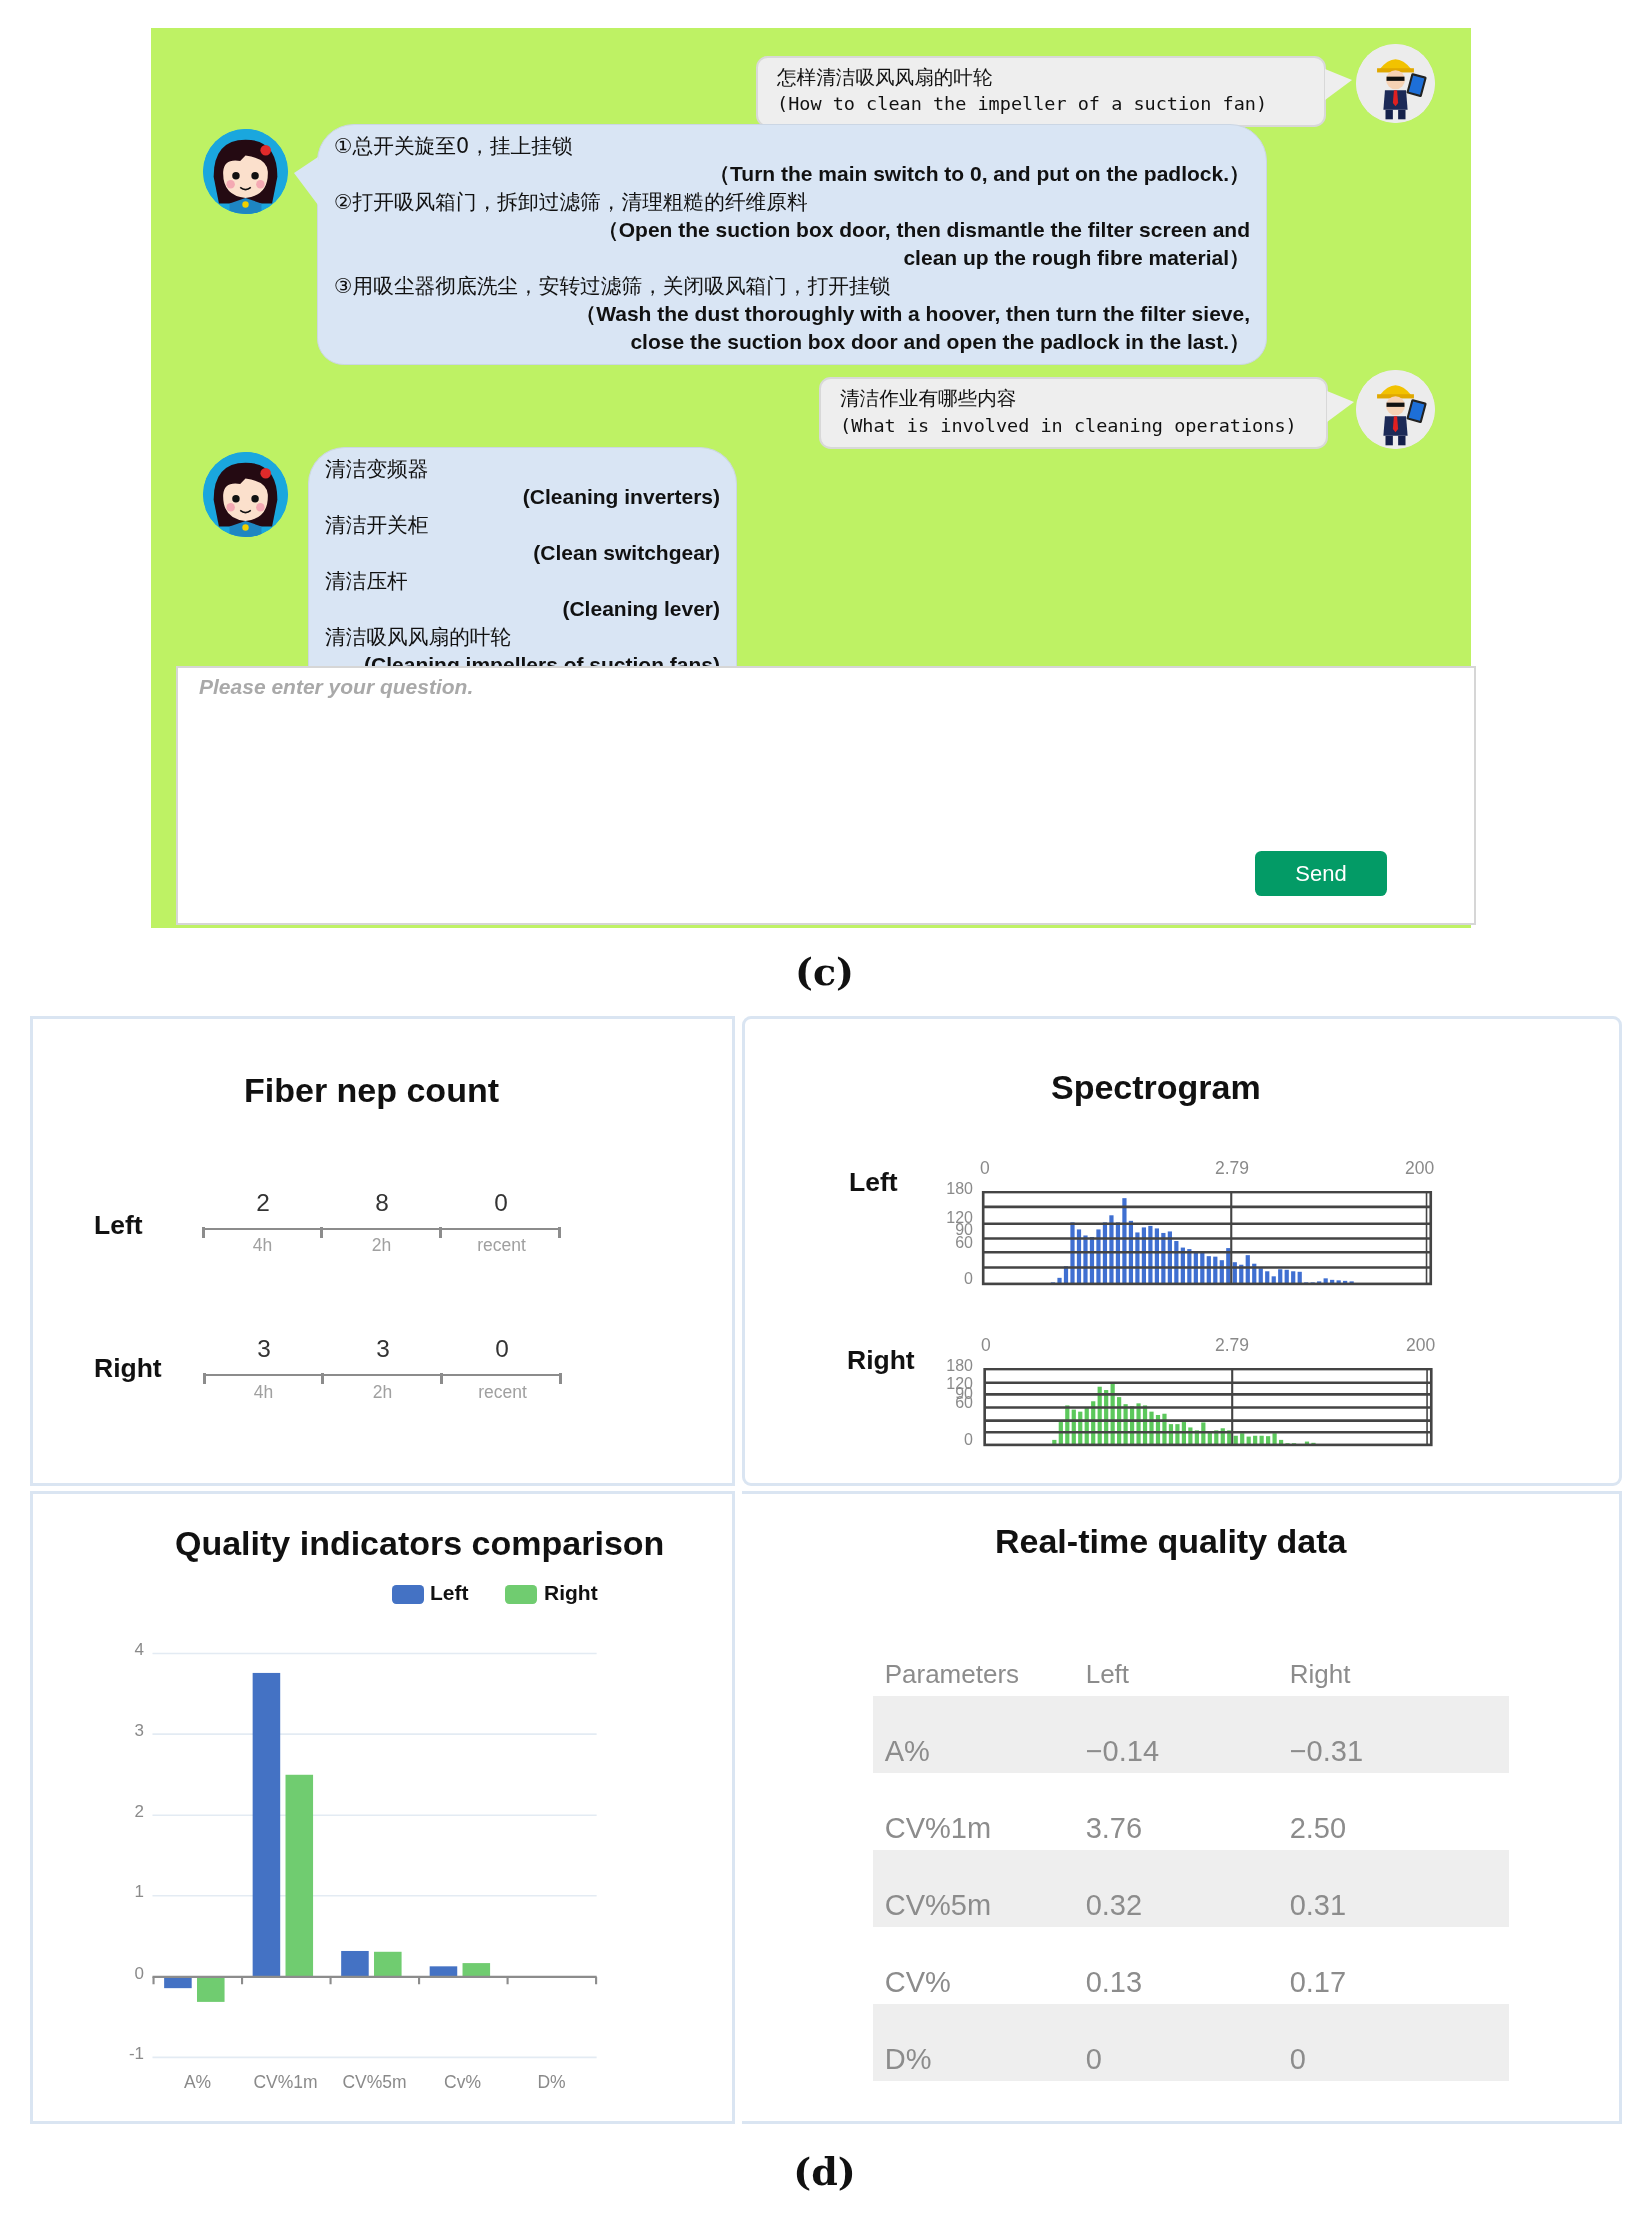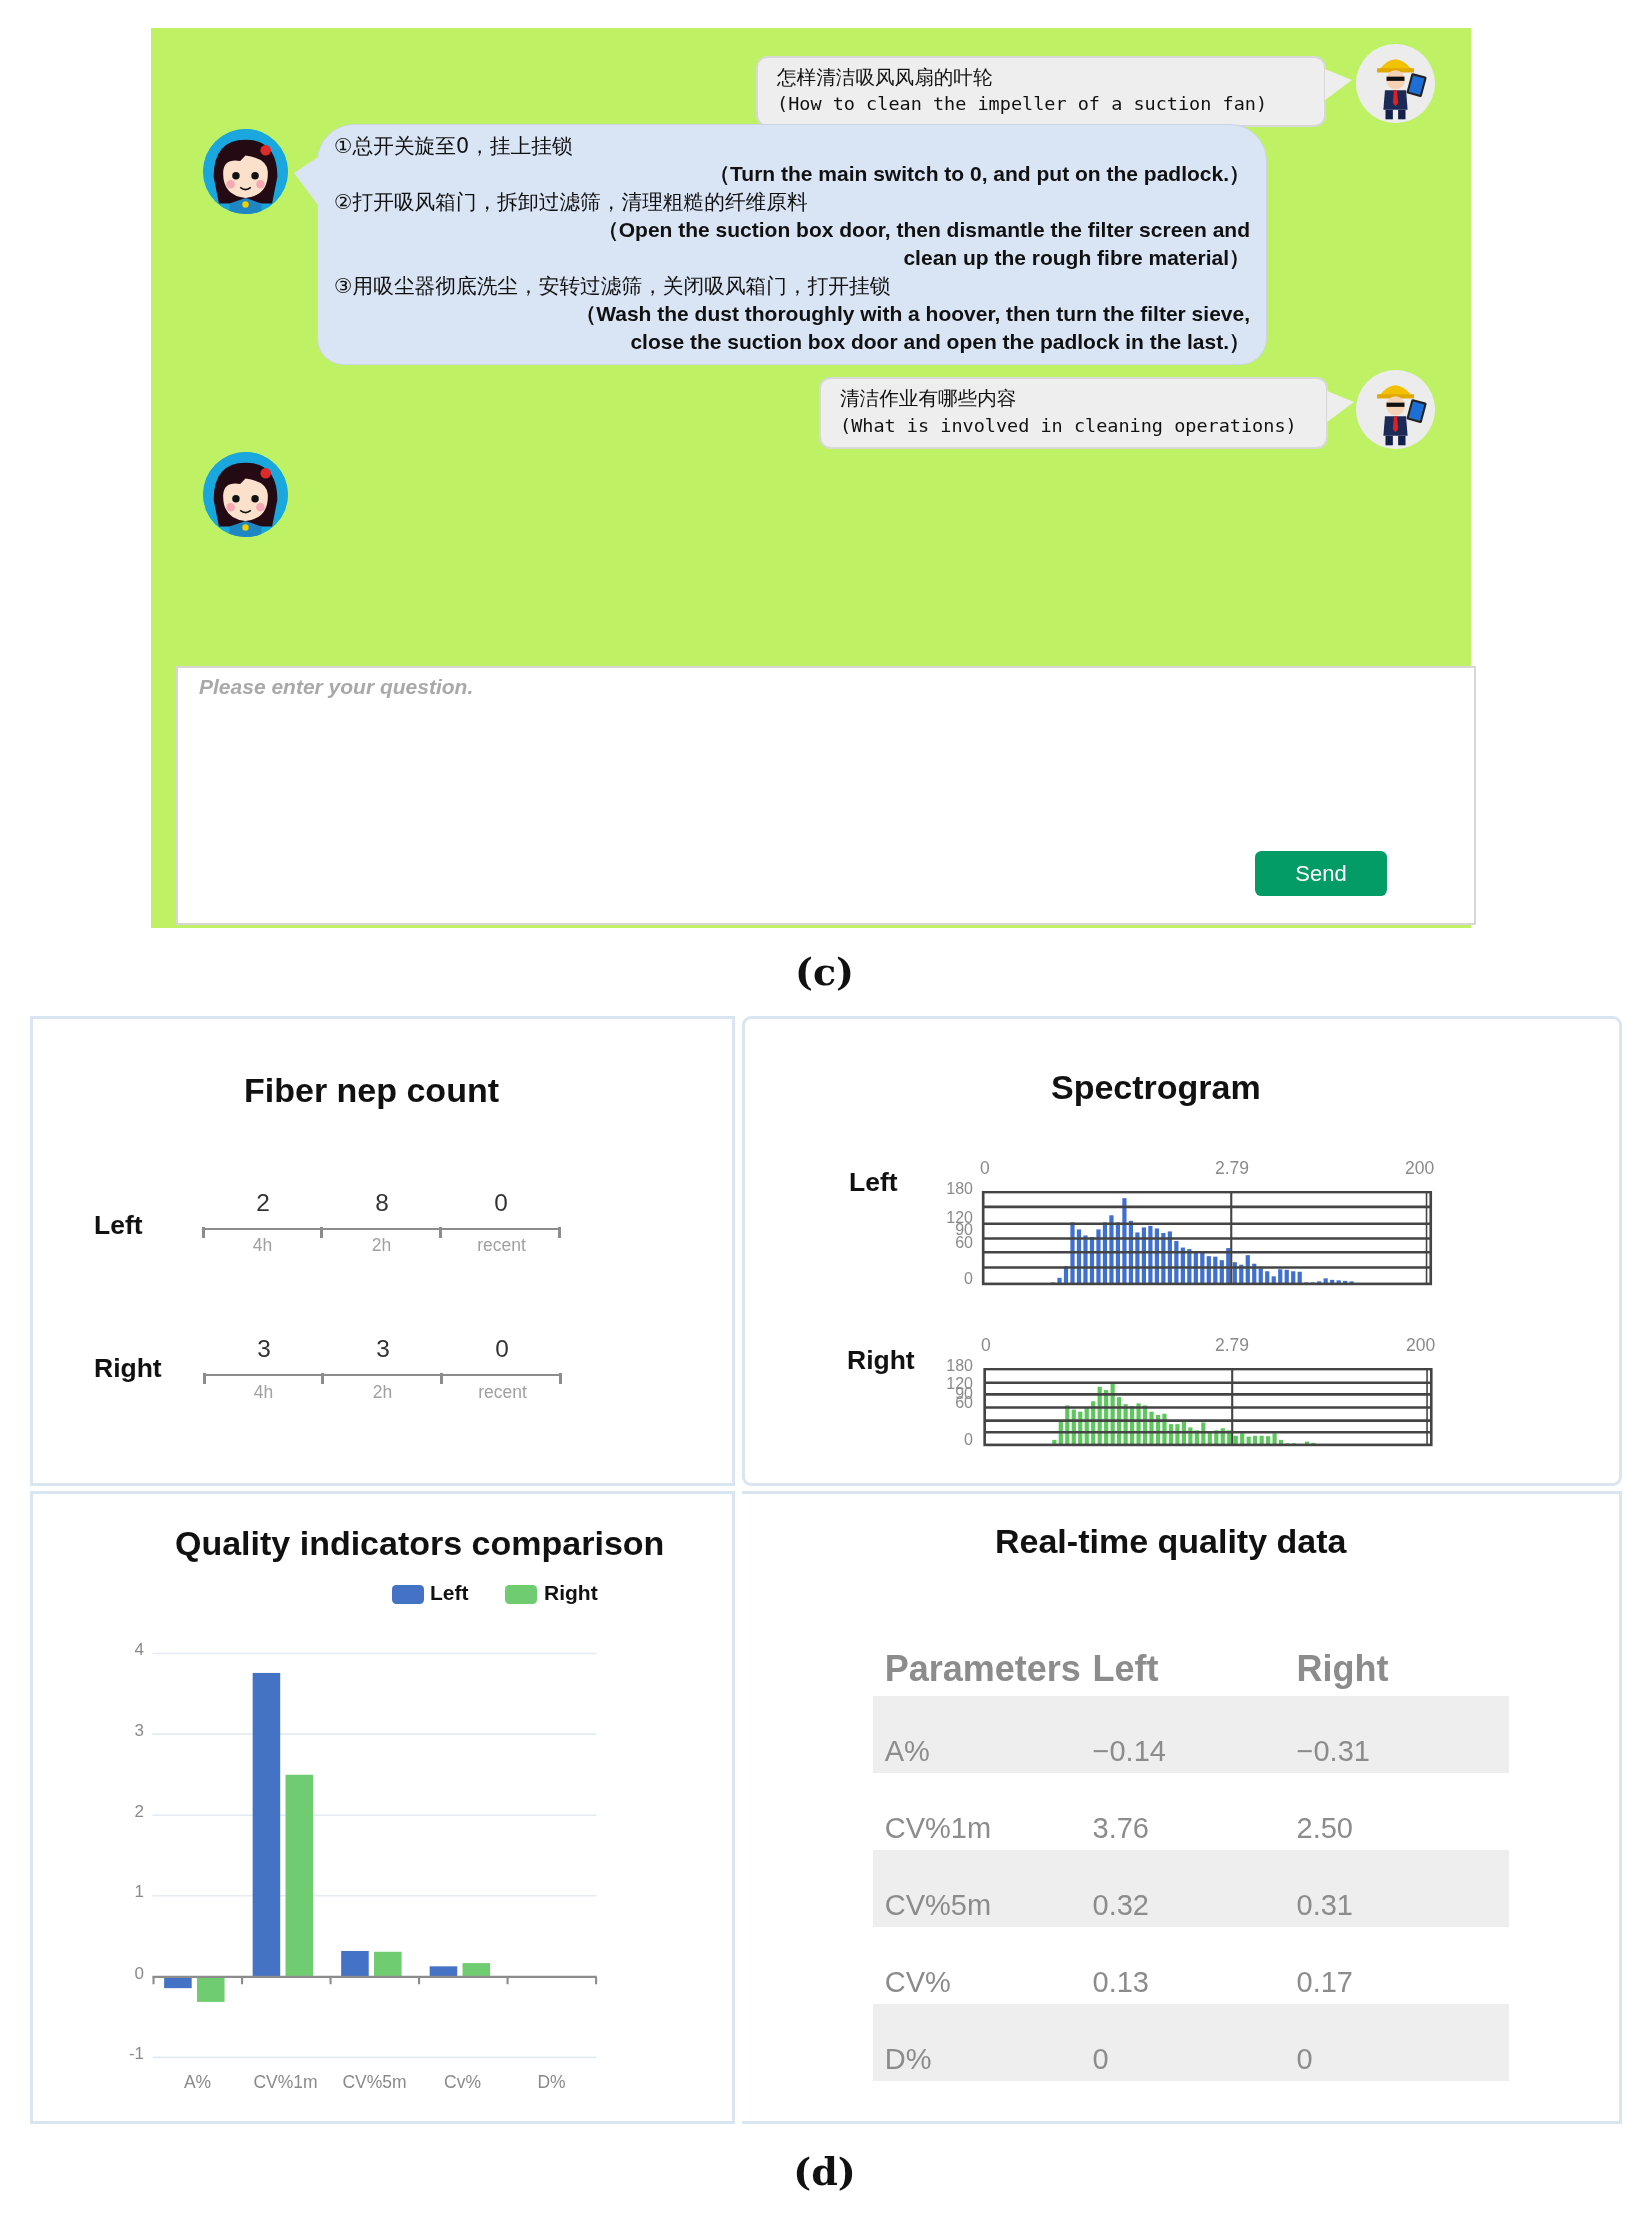--- a/index.html
+++ b/index.html
@@ -39,21 +39,21 @@
   .spec-axis-top { position: absolute; font-size: 17.5px; color: #8a8a8a; font-family: "Liberation Sans", sans-serif; }
   .spec-axis-left { position: absolute; font-size: 16px; color: #8a8a8a; font-family: "Liberation Sans", sans-serif; text-align: right; width: 32px; }
 
   .legend-swatch { position: absolute; width: 32px; height: 19px; border-radius: 4.2px; }
   .legend-label { position: absolute; font-family: "Liberation Sans", sans-serif; font-weight: bold; font-size: 21px; }
 
   .qi-ytick { position: absolute; font-size: 17px; color: #8a8a8a; width: 21px; text-align: right; font-family: "Liberation Sans", sans-serif; }
   .qi-xtick { position: absolute; font-size: 17.5px; color: #8a8a8a; width: 85px; text-align: center; font-family: "Liberation Sans", sans-serif; }
 
   .rt-table { position: absolute; left: 873px; top: 1638px; width: 636px; border-collapse: collapse; font-family: "Liberation Sans", sans-serif; color: #8c8c8c; }
-  .rt-table th { text-align: left; font-weight: bold; font-size: 36px; height: 58px; vertical-align: bottom; padding: 0 0 6.4px 11.7px; }
+  .rt-table th { text-align: left; font-weight: normal; font-size: 26px; height: 58px; vertical-align: bottom; padding: 0 0 6.4px 11.7px; }
   .rt-table td { font-size: 29px; height: 77px; vertical-align: bottom; padding: 0 0 5.3px 11.7px; }
   .rt-table tr.shaded td { background: #eeeeee; }
   .rt-table .c1 { width: 201px; } .rt-table .c2 { width: 204px; }
 </style>
 </head>
 <body>
 
 <div class="chat-panel">
 
   <div class="msg-user" style="left:605px; top:27.6px; width:570px;">
@@ -132,20 +132,30 @@
       <path d="M38 80 Q40 55 70 60 L80 50 Q120 55 122 80 Q124 125 80 130 Q36 125 38 80 Z" fill="#fbe0cc"></path>
       <circle cx="62" cy="88" r="7" fill="#111"></circle>
       <circle cx="98" cy="88" r="7" fill="#111"></circle>
       <circle cx="52" cy="104" r="8" fill="#f4a9b3"></circle>
       <circle cx="108" cy="104" r="8" fill="#f4a9b3"></circle>
       <path d="M70 110 Q80 118 90 110" stroke="#111" stroke-width="3" fill="none"></path>
       <circle cx="118" cy="40" r="10" fill="#e02a2a"></circle>
       <path d="M50 140 L80 130 L110 140 L110 160 L50 160 Z" fill="#1e86c2"></path>
       <circle cx="80" cy="142" r="6" fill="#f2d000"></circle>
     </svg>
+  </div>
+  <div class="msg-bot" style="left:157px; top:419px; width:429px; height:244px; overflow:hidden; border-bottom:none; border-radius:37px 37px 0 0;">
+    <div>清洁变频器</div>
+    <div class="bold">(Cleaning inverters)</div>
+    <div>清洁开关柜</div>
+    <div class="bold">(Clean switchgear)</div>
+    <div>清洁压杆</div>
+    <div class="bold">(Cleaning lever)</div>
+    <div>清洁吸风风扇的叶轮</div>
+    <div class="bold">(Cleaning impellers of suction fans)</div>
   </div>
 </div>
 
 <div class="input-box">
   <div class="input-placeholder">Please enter your question.</div>
   <button class="send-btn">Send</button>
 </div>
 
 <div class="caption" style="left:745px; top:949px;">(c)</div>
 

